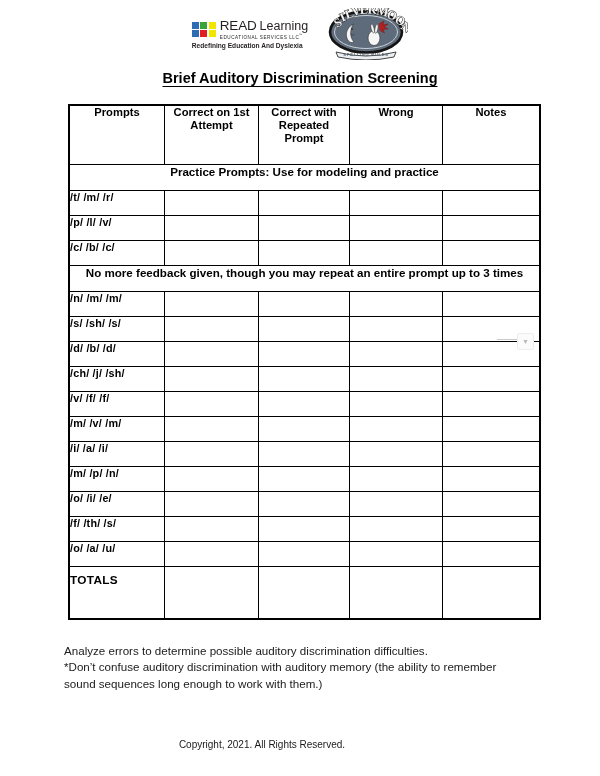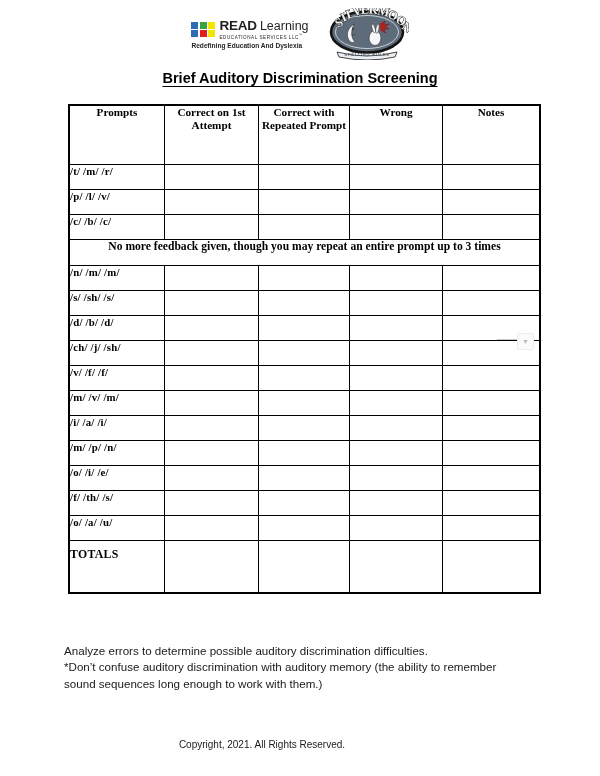--- a/index.html
+++ b/index.html
@@ -61,21 +61,21 @@
     display: flex;
     flex-direction: column;
     align-items: flex-start;
   }
   .read-main {
     display: flex;
     align-items: baseline;
     gap: 3px;
   }
   .read-bold {
-    font-weight: bold;
+    font-weight: normal;
     font-size: 13.5px;
     letter-spacing: -0.2px;
     color: #231f20;
   }
   .read-light {
     font-size: 12.5px;
     font-weight: normal;
     color: #231f20;
   }
   .read-sub {
@@ -116,21 +116,20 @@
 
   
   .screening-table {
     position: absolute;
     top: 104px;
     left: 68px;
     width: 465px;
     border-collapse: collapse;
     table-layout: fixed;
     font-size: 11px;
-    font-family: Liberation Serif, serif;
   }
   .screening-table td {
     border: 1px solid #000000;
     padding: 0;
     vertical-align: top;
   }
   .screening-table .outer-l { border-left: 2px solid #000; }
   .screening-table .outer-r { border-right: 2px solid #000; }
 
   .hdr-cell {
@@ -281,20 +280,23 @@
     <tbody>
 
       <tr class="first-row">
         <td class="hdr-cell outer-l" style="width:94px">Prompts</td>
         <td class="hdr-cell" style="width:93px">Correct on 1st Attempt</td>
         <td class="hdr-cell" style="width:90px">Correct with Repeated Prompt</td>
         <td class="hdr-cell" style="width:92px">Wrong</td>
         <td class="hdr-cell outer-r" style="width:96px">Notes</td>
       </tr>
 
+      <tr>
+        <td class="banner-cell outer-l outer-r" colspan="5">Practice Prompts: Use for modeling and practice</td>
+      </tr>
 
       <tr>
         <td class="prompt-cell outer-l">/t/ /m/ /r/</td>
         <td class="blank-cell"></td>
         <td class="blank-cell"></td>
         <td class="blank-cell"></td>
         <td class="blank-cell outer-r"></td>
       </tr>
       <tr>
         <td class="prompt-cell outer-l">/p/ /l/ /v/</td>

